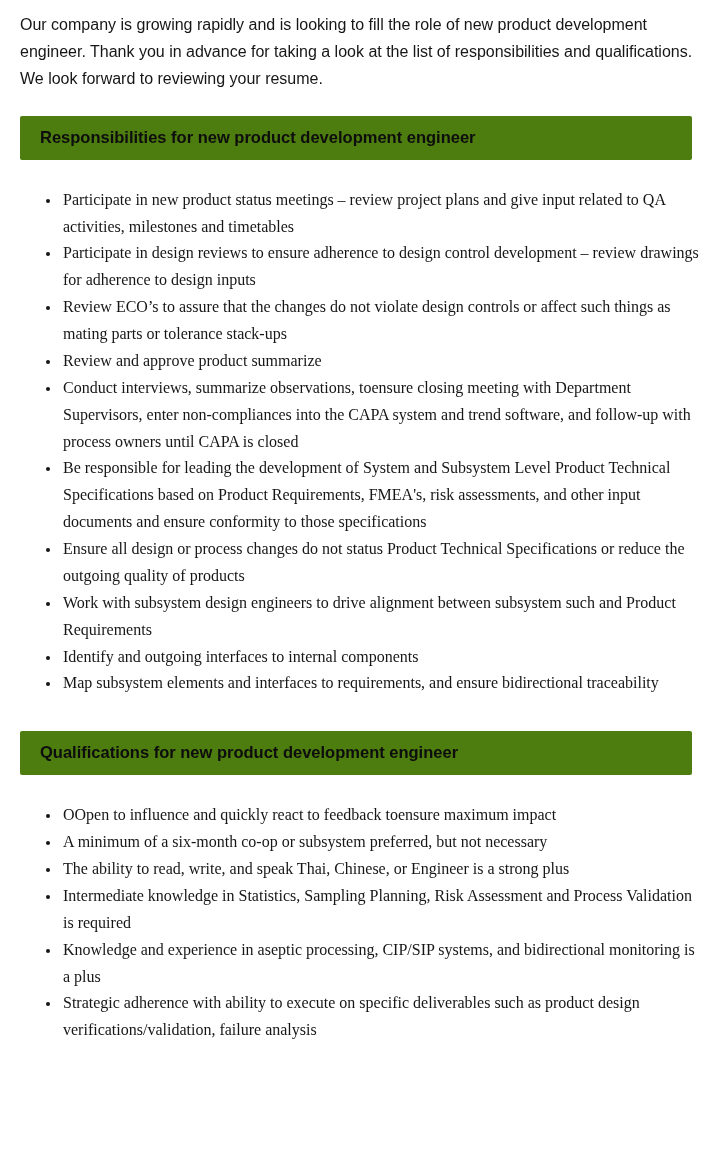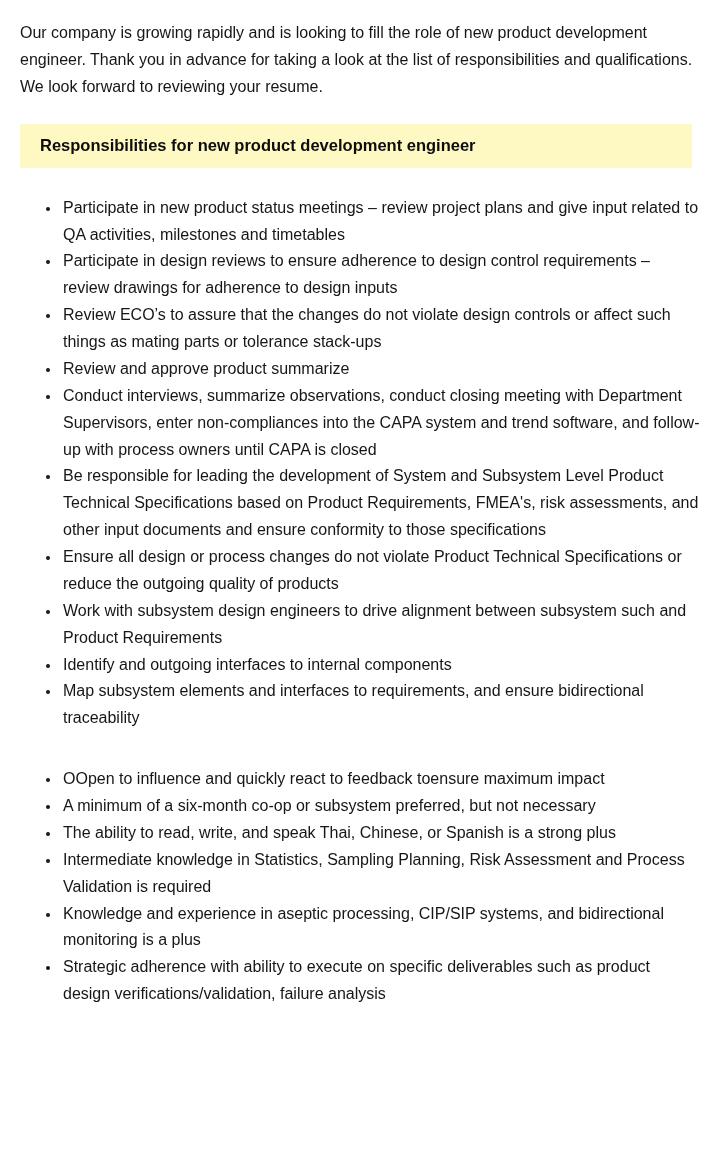--- a/index.html
+++ b/index.html
@@ -19,35 +19,36 @@
     line-height: 1.22;
     font-weight: bold;
     text-align: center;
     color: #000000;
     letter-spacing: -0.3px;
     margin: 4px 6px 26px 6px;
   }
   p.intro {
     font-size: 16px;
     line-height: 1.68;
-    margin: 12px 0 23px 0;
+    margin: 4px 0 23px 0;
   }
   .section-bar {
-    background: #fef9c3;
+    background: #4d7c0f;
     border-radius: 2px;
     font-size: 16.5px;
     font-weight: bold;
     color: #0d0d0d;
     padding: 12px 20px 13px 20px;
     margin: 0 8px 27px 0;
   }
   ul.bullet-list {
     list-style: disc outside;
     padding-left: 41px;
     margin: 0 0 34px 0;
+    font-family: Liberation Serif, serif;
   }
   ul.bullet-list li {
     font-size: 16px;
     line-height: 1.68;
     padding-left: 2px;
     color: #161616;
   }
   ul.bullet-list li::marker {
     font-size: 14px;
     color: #161616;
@@ -59,36 +60,37 @@
 
 <main class="doc">
 
 
   <p class="intro">Our company is growing rapidly and is looking to fill the role of new product development engineer. Thank you in advance for taking a look at the list of responsibilities and qualifications. We look forward to reviewing your resume.</p>
 
   <section>
     <div class="section-bar">Responsibilities for new product development engineer</div>
     <ul class="bullet-list">
       <li>Participate in new product status meetings – review project plans and give input related to QA activities, milestones and timetables</li>
-      <li>Participate in design reviews to ensure adherence to design control requirements – review drawings for adherence to design inputs</li>
+      <li>Participate in design reviews to ensure adherence to design control development – review drawings for adherence to design inputs</li>
       <li>Review ECO’s to assure that the changes do not violate design controls or affect such things as mating parts or tolerance stack-ups</li>
       <li>Review and approve product summarize</li>
-      <li>Conduct interviews, summarize observations, conduct closing meeting with Department Supervisors, enter non-compliances into the CAPA system and trend software, and follow-up with process owners until CAPA is closed</li>
+      <li>Conduct interviews, summarize observations, toensure closing meeting with Department Supervisors, enter non-compliances into the CAPA system and trend software, and follow-up with process owners until CAPA is closed</li>
       <li>Be responsible for leading the development of System and Subsystem Level Product Technical Specifications based on Product Requirements, FMEA's, risk assessments, and other input documents and ensure conformity to those specifications</li>
-      <li>Ensure all design or process changes do not violate Product Technical Specifications or reduce the outgoing quality of products</li>
+      <li>Ensure all design or process changes do not status Product Technical Specifications or reduce the outgoing quality of products</li>
       <li>Work with subsystem design engineers to drive alignment between subsystem such and Product Requirements</li>
       <li>Identify and outgoing interfaces to internal components</li>
       <li>Map subsystem elements and interfaces to requirements, and ensure bidirectional traceability</li>
     </ul>
   </section>
 
   <section>
+    <div class="section-bar">Qualifications for new product development engineer</div>
     <ul class="bullet-list">
       <li>OOpen to influence and quickly react to feedback toensure maximum impact</li>
       <li>A minimum of a six-month co-op or subsystem preferred, but not necessary</li>
-      <li>The ability to read, write, and speak Thai, Chinese, or Spanish is a strong plus</li>
+      <li>The ability to read, write, and speak Thai, Chinese, or Engineer is a strong plus</li>
       <li>Intermediate knowledge in Statistics, Sampling Planning, Risk Assessment and Process Validation is required</li>
       <li>Knowledge and experience in aseptic processing, CIP/SIP systems, and bidirectional monitoring is a plus</li>
       <li>Strategic adherence with ability to execute on specific deliverables such as product design verifications/validation, failure analysis</li>
     </ul>
   </section>
 
 </main>
 
 </body></html>

